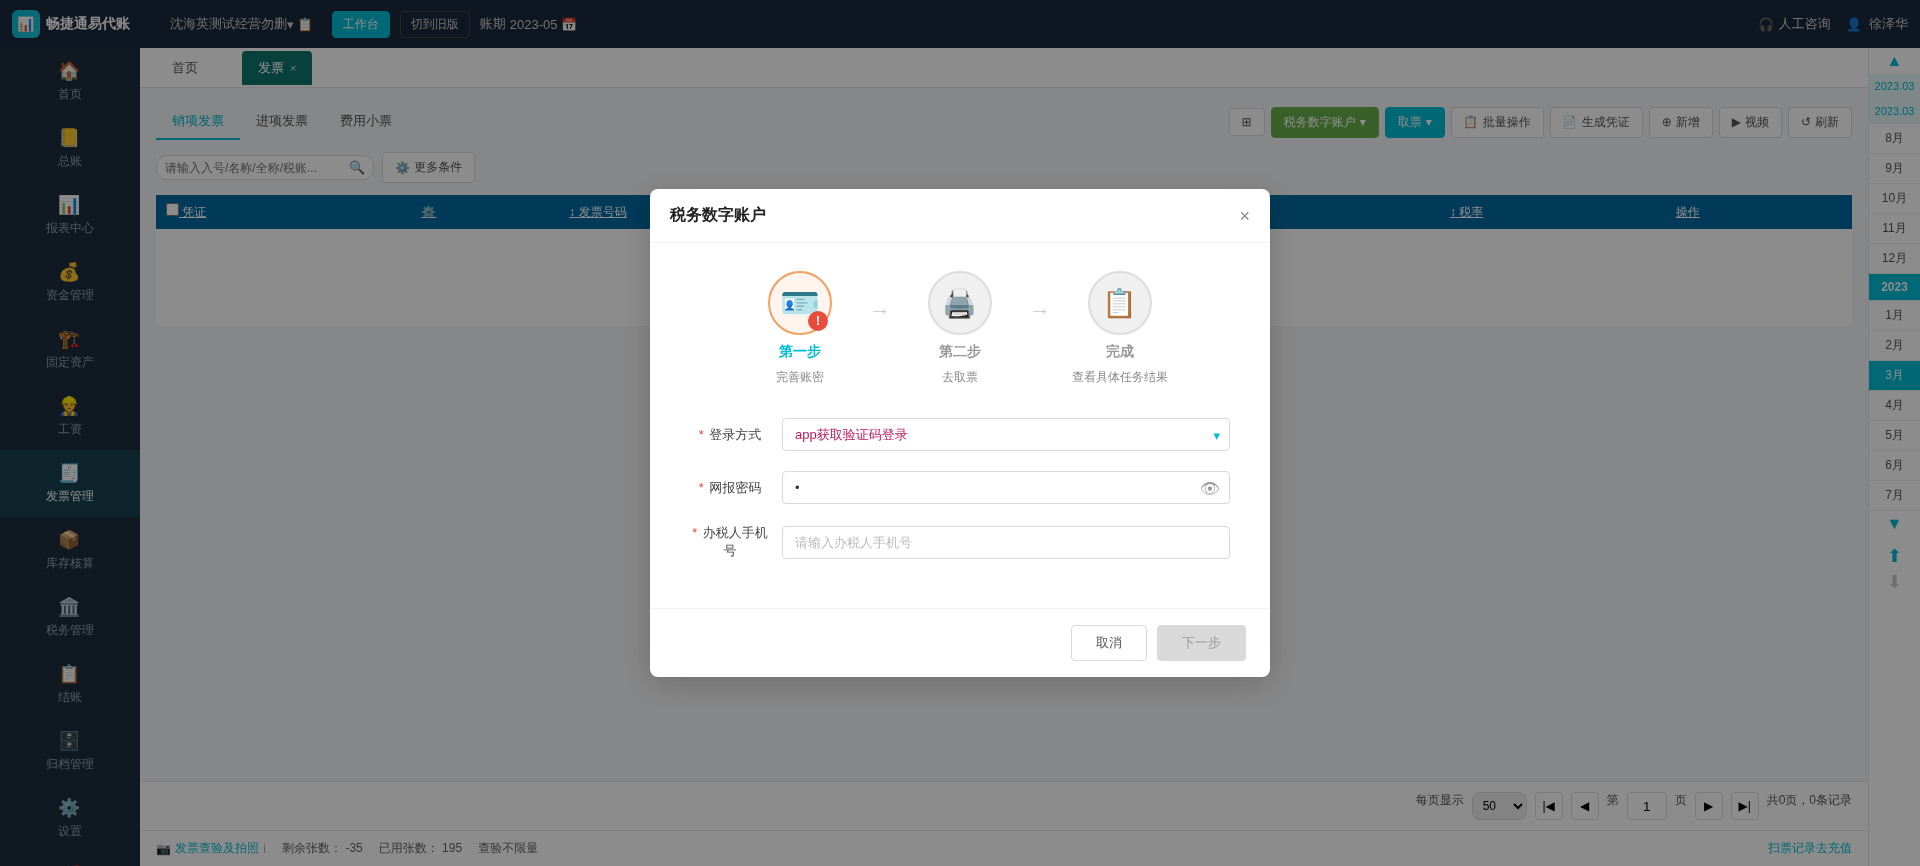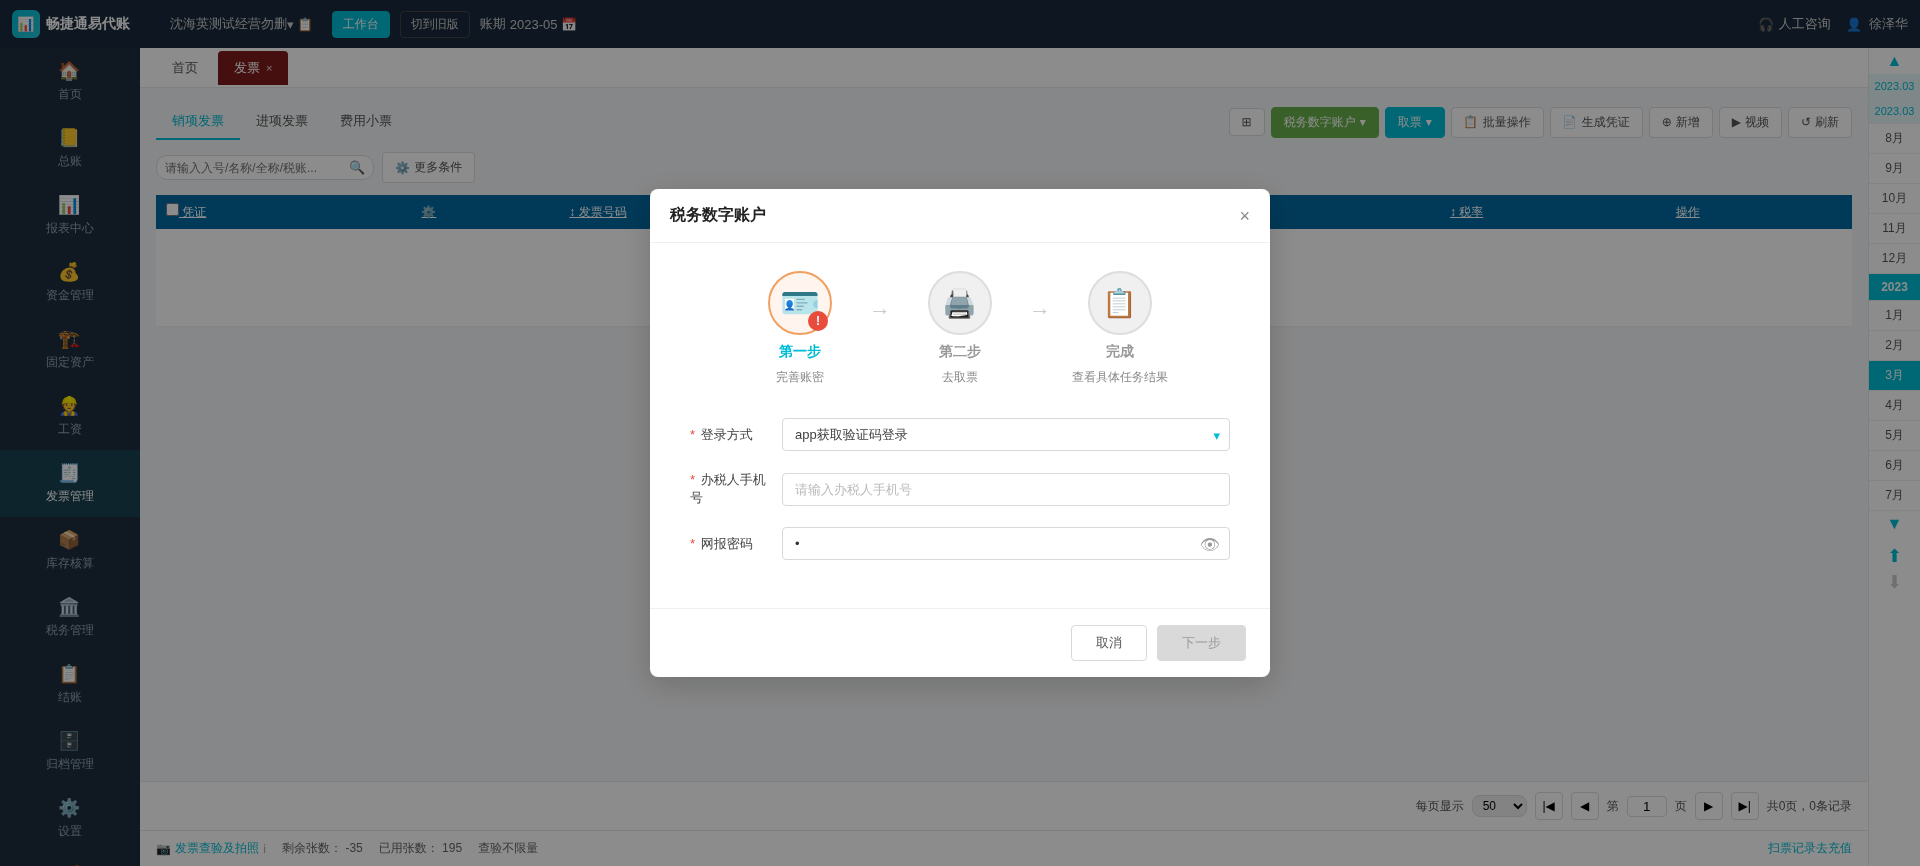--- a/index.html
+++ b/index.html
@@ -126,22 +126,23 @@
       padding: 8px 16px;
       font-size: 13px;
       cursor: pointer;
       color: #555;
       border-radius: 4px 4px 0 0;
       display: flex;
       align-items: center;
       gap: 6px;
     }
     .tab-item.active {
-      background: #7f1d1d;
+      background: #0f766e;
       color: #fff;
+      margin-left: 24px;
     }
     .tab-close {
       font-size: 11px;
       color: rgba(255,255,255,0.8);
       cursor: pointer;
     }
 
     
     .invoice-content {
       padding: 16px;
@@ -226,21 +227,20 @@
     }
     .data-table td {
       padding: 8px 10px;
       border-bottom: 1px solid #f0f0f0;
       color: #555;
     }
 
     
     .pagination-bar {
       display: flex;
-      align-items: center;
       justify-content: flex-end;
       padding: 10px 16px;
       background: #fff;
       border-top: 1px solid #e8e8e8;
       font-size: 12px;
       color: #555;
       gap: 8px;
     }
     .page-btn {
       width: 28px; height: 28px;
@@ -422,38 +422,38 @@
     .form-row {
       display: flex;
       align-items: center;
       gap: 12px;
       margin-bottom: 20px;
     }
     .form-label {
       font-size: 13px;
       color: #444;
       width: 80px;
-      text-align: left;
+      text-align: center;
       flex-shrink: 0;
     }
     .form-label .required {
       color: #e74c3c;
       margin-right: 2px;
     }
     .form-input-wrap {
       flex: 1;
       position: relative;
     }
     .form-select {
       width: 100%;
       padding: 8px 32px 8px 12px;
       border: 1px solid #d9d9d9;
       border-radius: 4px;
       font-size: 13px;
-      color: #404040;
+      color: #be185d;
       background: #fff;
       appearance: none;
       cursor: pointer;
     }
     .form-select-arrow {
       position: absolute;
       right: 10px;
       top: 50%;
       transform: translateY(-50%);
       color: #00bcd4;
@@ -801,35 +801,35 @@
             <option>app获取验证码登录</option>
             <option>密码登录</option>
           </select>
           <span class="form-select-arrow">▾</span>
         </div>
       </div>
 
       <div class="form-row">
         <div class="form-label">
           <span class="required">*</span>
-          <span>办税人手机号</span>
-        </div>
-        <div class="form-input-wrap">
-          <input type="text" class="form-input" placeholder="请输入办税人手机号" style="">
+          <span>网报密码</span>
+        </div>
+        <div class="form-input-wrap" style="position:relative;">
+          <input type="password" class="form-input" value="1" style="padding-right: 36px;">
+          <span class="pwd-eye">👁</span>
         </div>
       </div>
 
       <div class="form-row">
         <div class="form-label">
           <span class="required">*</span>
-          <span>网报密码</span>
-        </div>
-        <div class="form-input-wrap" style="position:relative;">
-          <input type="password" class="form-input" value="1" style="padding-right: 36px;">
-          <span class="pwd-eye">👁</span>
+          <span>办税人手机号</span>
+        </div>
+        <div class="form-input-wrap">
+          <input type="text" class="form-input" placeholder="请输入办税人手机号" style="">
         </div>
       </div>
 
     </div>
 
     <div class="modal-footer">
       <button class="btn btn-default">取消</button>
       <button class="btn btn-primary">下一步</button>
     </div>
   </div>

